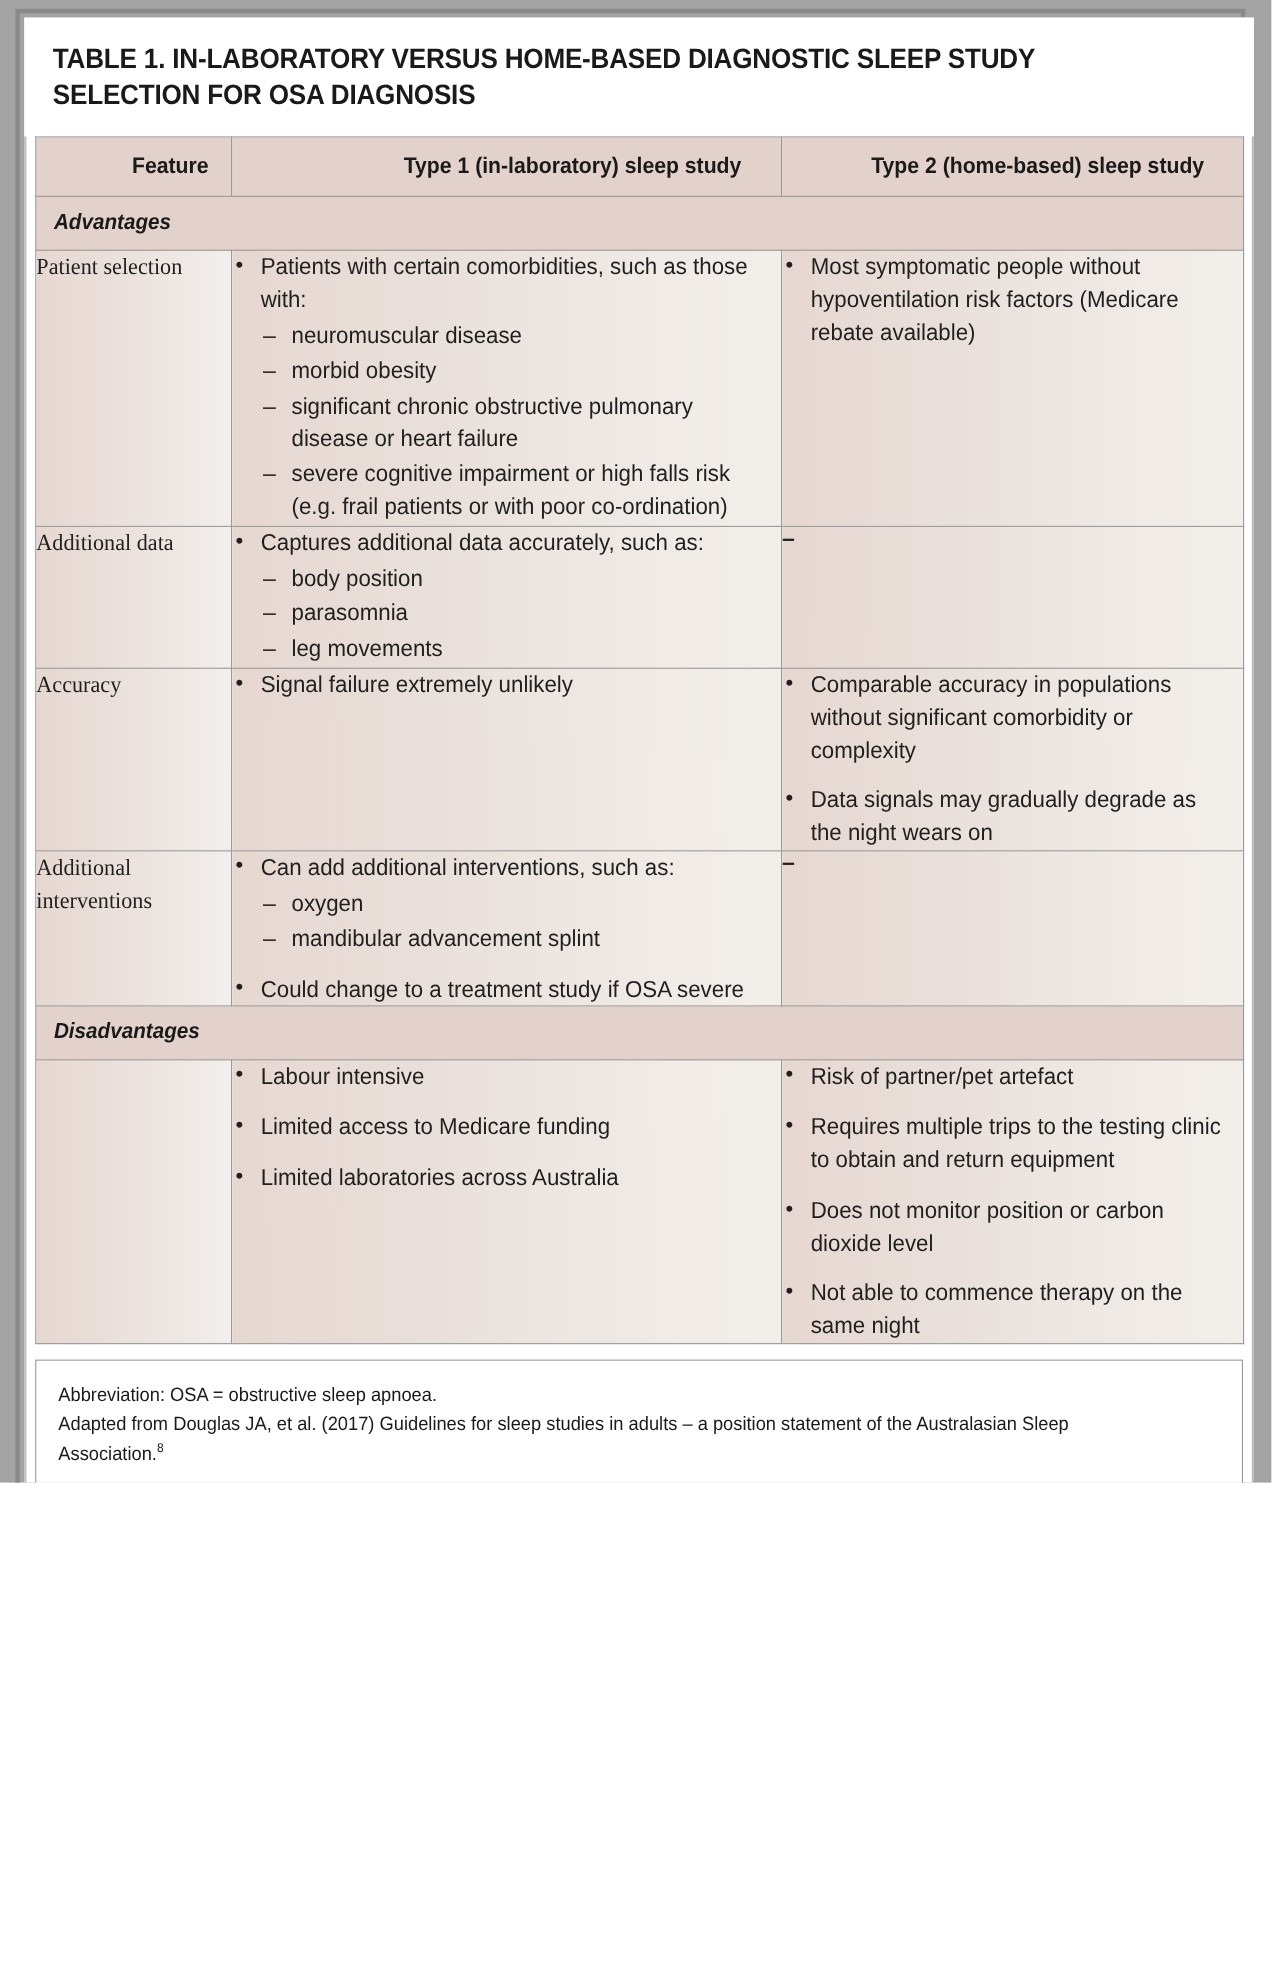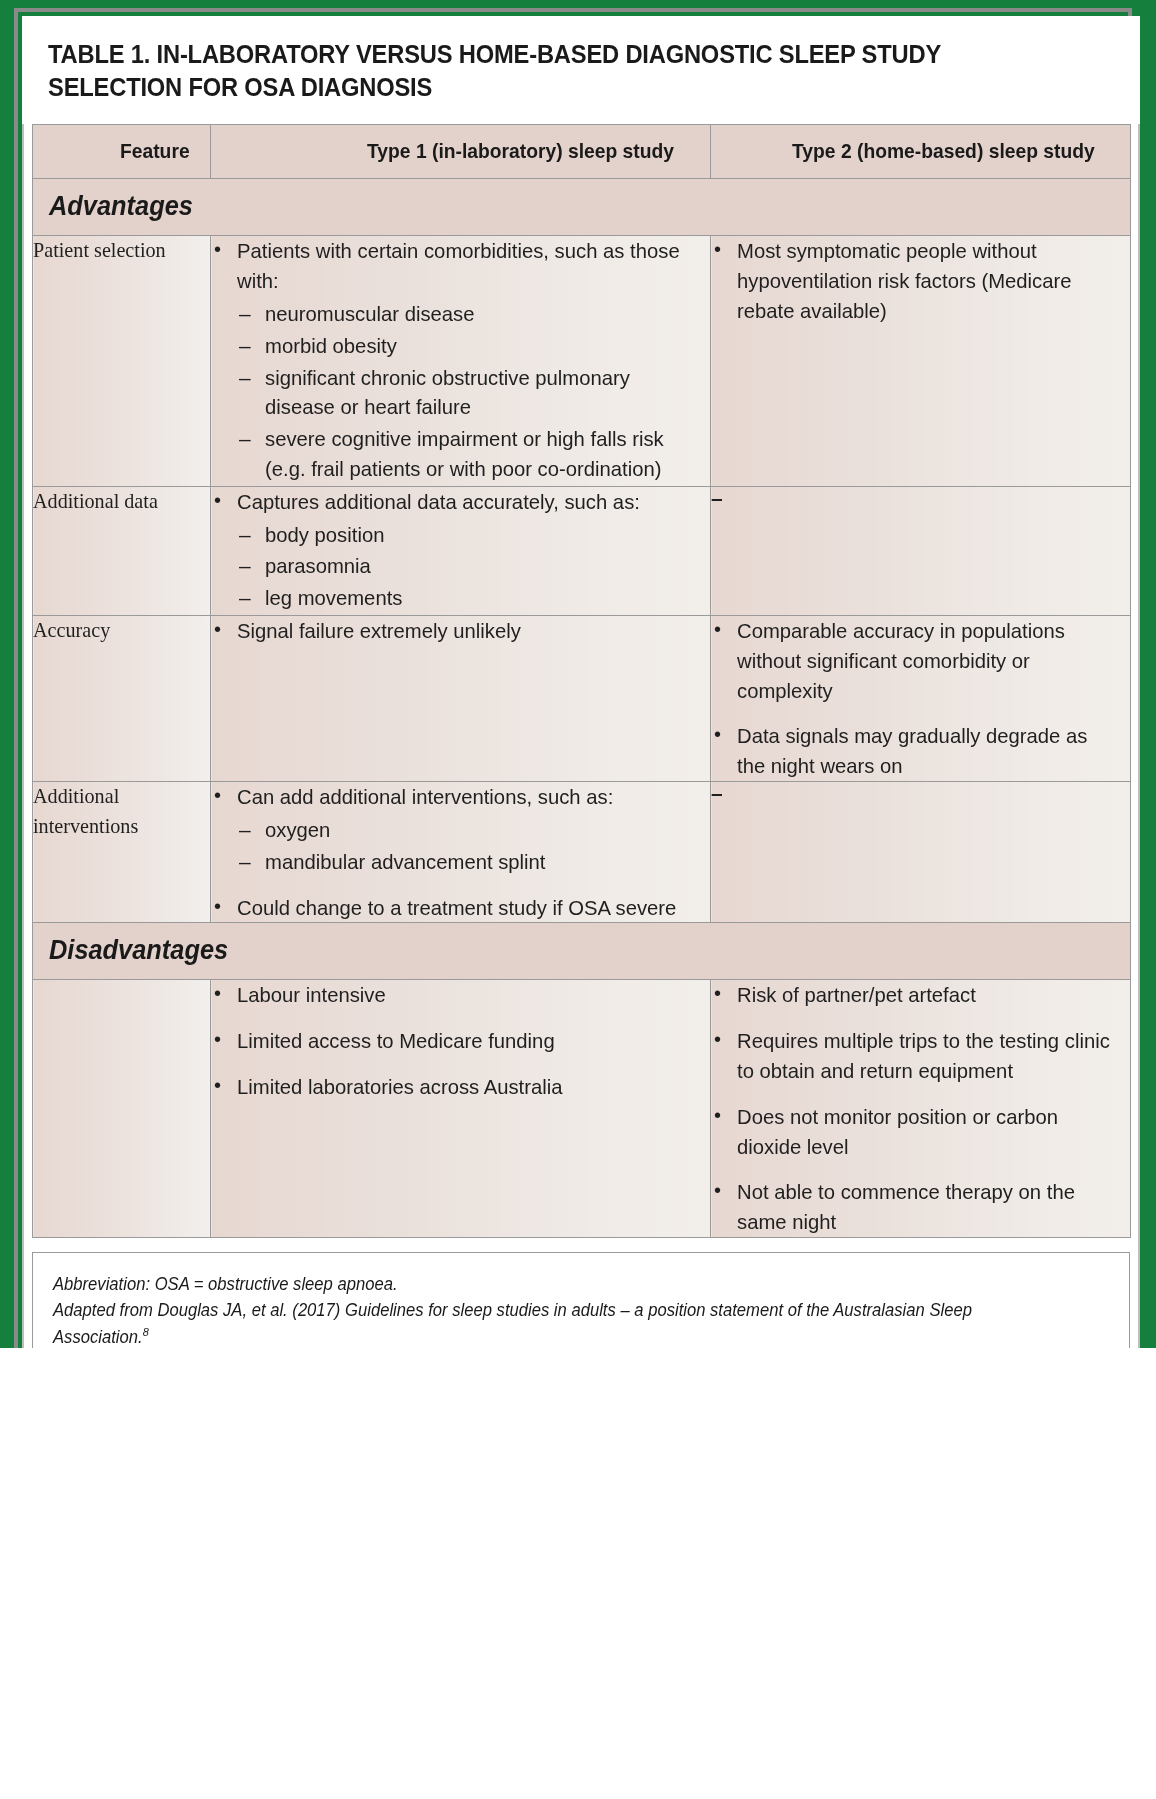--- a/index.html
+++ b/index.html
@@ -5,21 +5,21 @@
   * { box-sizing: border-box; }
   html, body {
     margin: 0; padding: 0;
     background: #ffffff;
     font-family: "Liberation Sans", sans-serif;
   }
   #page {
     position: relative;
     width: 1156px;
     height: 1348px;
-    background: #15803d;
+    background: #a3a3a3;
     overflow: hidden;
   }
 
   
   .frame-outer {
     position: absolute;
     left: 14px; top: 8px;
     width: 1118px; height: 1779px;
     border: 4px solid #8a8a8a;
     background: transparent;
@@ -91,21 +91,21 @@
     transform-origin: left center;
     white-space: nowrap;
   }
 
   
   tr.section td {
     background: #e3d2cb;
     padding: 12px 16px 13px 16px;
     font-weight: bold;
     font-style: italic;
-    font-size: 27px;
+    font-size: 20px;
     color: #1a1a1a;
   }
   tr.section td span.sect {
     display: inline-block;
     transform: scaleX(0.94);
     transform-origin: left center;
   }
 
   
   td.body-cell {
@@ -180,21 +180,20 @@
     color: #1f1f1f;
     line-height: 1;
   }
 
   
   .foot-wrap {
     margin: 14px 10px 0 10px;
     border: 1px solid #9a9a9a;
     background: #ffffff;
     padding: 18px 20px 22px 20px;
-    font-style: italic;
   }
   .foot-line {
     font-size: 17.5px;
     line-height: 1.50;
     color: #1a1a1a;
     transform: scaleX(0.95);
     transform-origin: left center;
   }
   .foot-line sup {
     font-size: 11.5px;

